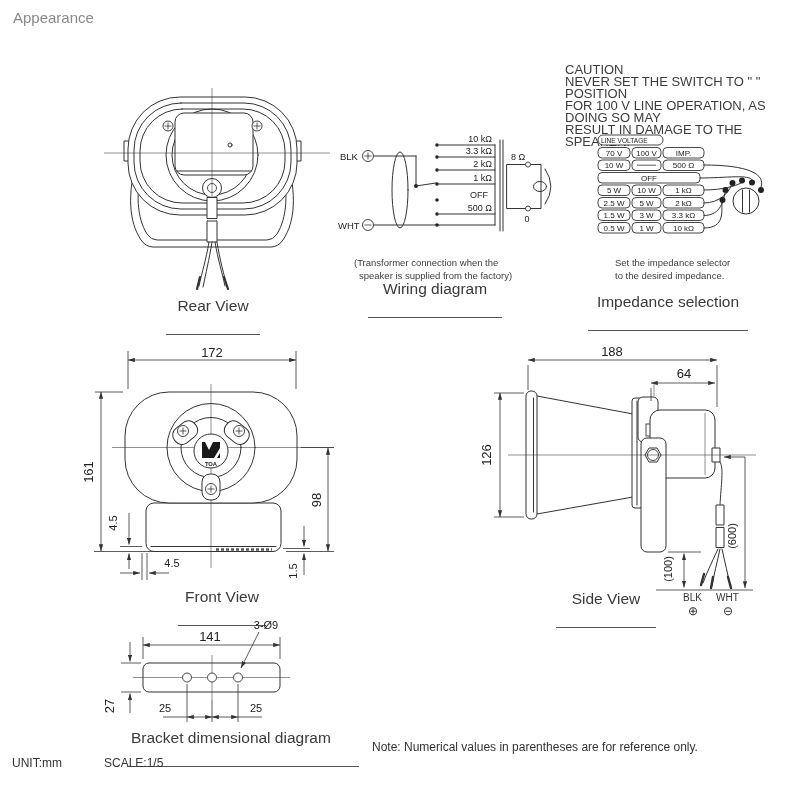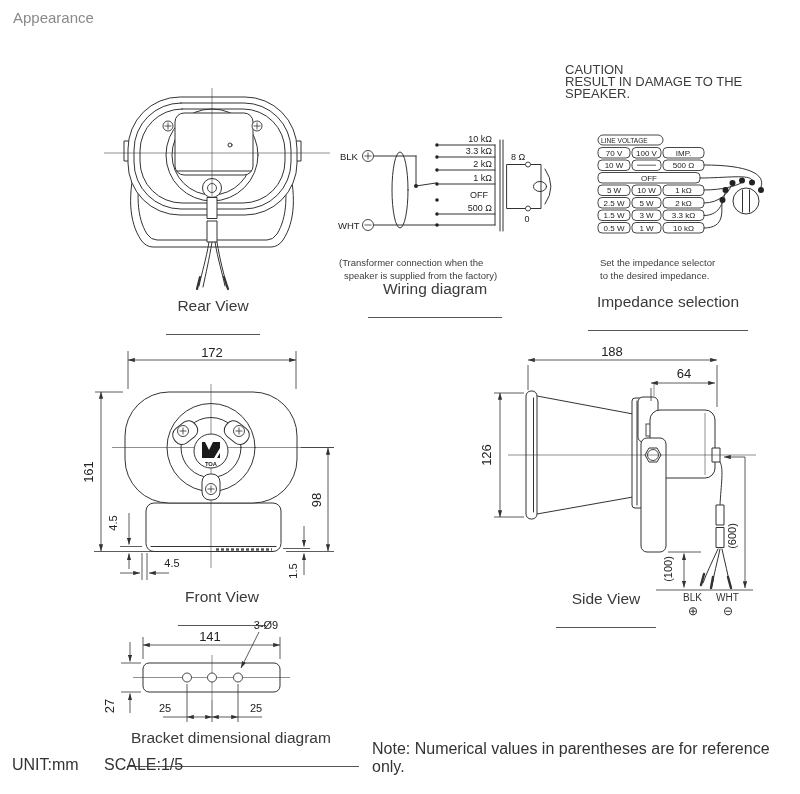--- a/index.html
+++ b/index.html
@@ -2,23 +2,23 @@
 <html><head>
 <meta charset="utf-8">
 <style>
   html,body{margin:0;padding:0;background:#fff;}
   #page{position:relative;width:800px;height:794px;background:#fff;overflow:hidden;
         font-family:"Liberation Sans",sans-serif;color:#333;}
   .abs{position:absolute;}
   .heading{font-size:15px;color:#8a8a8a;}
   .viewlabel{font-size:15.5px;color:#3a3a3a;text-align:center;border-bottom:1.2px solid #555;padding-bottom:19px;}
   .viewlabel.left{text-align:left;padding-left:4px;}
-  .caption{font-size:9.5px;color:#3c3c3c;line-height:13px;}
+  .caption{font-size:9.5px;color:#3c3c3c;line-height:13px;margin-left:15px;}
   .caution{font-size:13px;color:#3c3c3c;line-height:12px;letter-spacing:0;}
-  .smalltxt{font-size:16px;color:#333;}
+  .smalltxt{font-size:12px;color:#333;}
   .blkwht{font-size:10px;color:#333;letter-spacing:0;}
   svg{position:absolute;overflow:visible;}
   svg text{font-family:"Liberation Sans",sans-serif;fill:#222;}
   .ln{stroke:#333;stroke-width:1;fill:none;stroke-linecap:round;stroke-linejoin:round;}
   .fw{stroke:#333;stroke-width:1;fill:#fff;stroke-linejoin:round;}
   .fwt{stroke:#333;stroke-width:0.9;fill:#fff;}
   .dim{stroke:#333;stroke-width:0.8;fill:none;}
   .cl{stroke:#333;stroke-width:0.55;fill:none;}
   .dot{fill:#222;stroke:none;}
   .t13{font-size:13px;}
@@ -42,20 +42,22 @@
       <marker id="arr" viewBox="0 0 10 6" refX="9.5" refY="3" markerWidth="9" markerHeight="5.4" orient="auto-start-reverse">
         <path d="M0,0 L10,3 L0,6 Z" fill="#333"></path>
       </marker>
     </defs>
   </svg>
 
   <div class="abs heading" style="left:13px;top:9px;">Appearance</div>
 
   <div class="abs caution" style="left:565px;top:64px;width:235px;">
     <div>CAUTION</div>
+    <div>NEVER SET THE SWITCH TO "  " POSITION</div>
+    <div>FOR 100 V LINE OPERATION, AS DOING SO MAY</div>
     <div>RESULT IN DAMAGE TO THE SPEAKER.</div>
   </div>
 
   <svg style="left:95px;top:80px;" width="250" height="245" viewBox="95 80 250 245">
 
     <path class="ln" d="M137,158 C127,195 129,222 141,240 Q146,247 153,247 L271,247 Q278,247 283,240 C295,222 297,195 287,158"></path>
     <path class="ln" d="M143,160 C135,193 137,218 147,234 Q151,240 157,240 L267,240 Q273,240 277,234 C287,218 289,193 281,160"></path>
 
     <rect class="fw" x="124" y="141" width="8" height="20"></rect>
     <rect class="fw" x="132" y="137" width="13" height="28"></rect>

